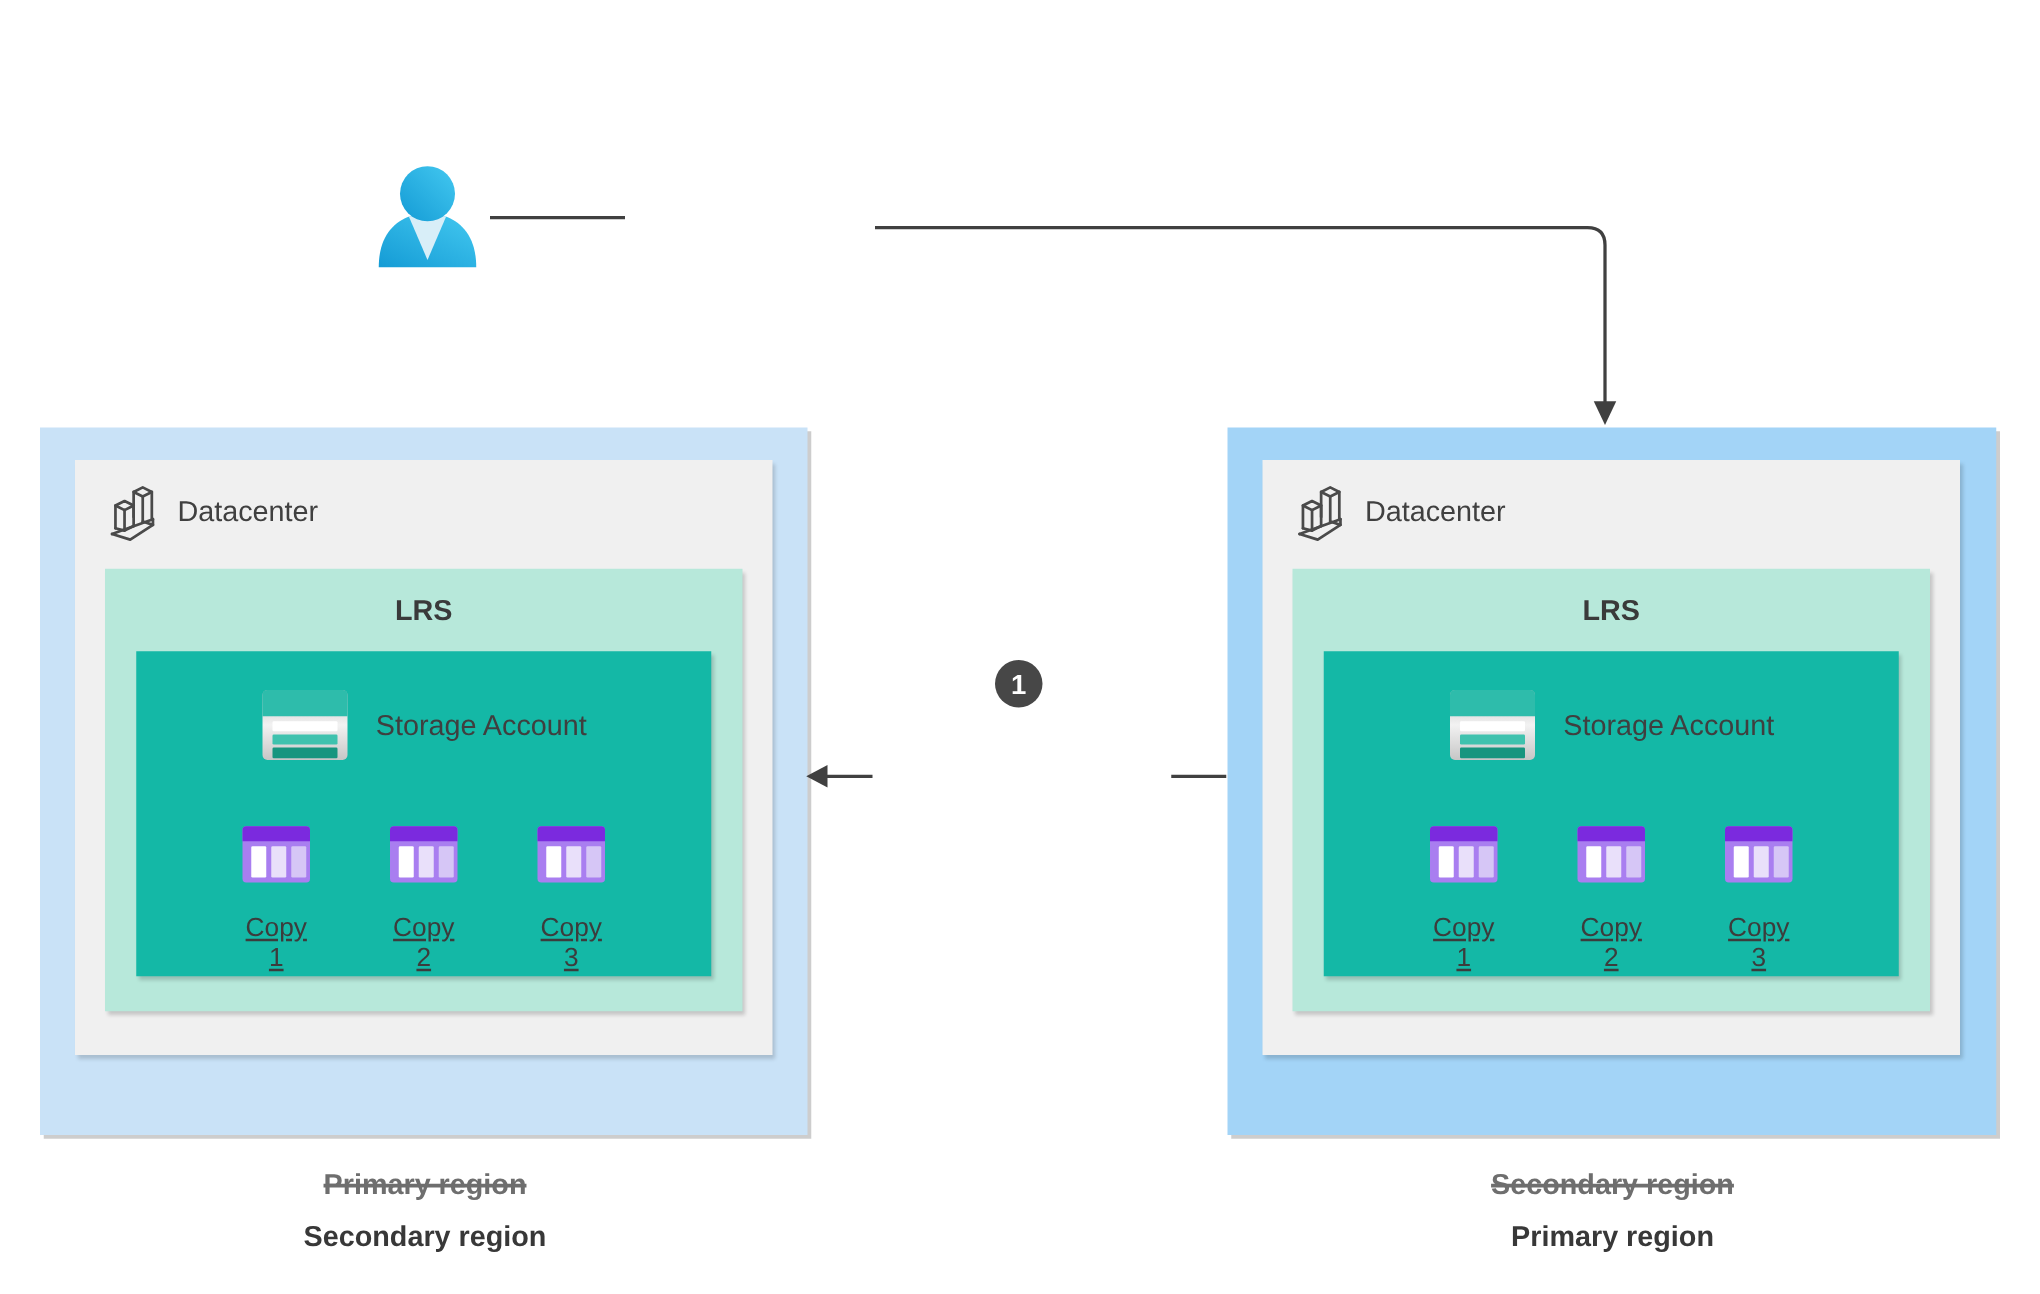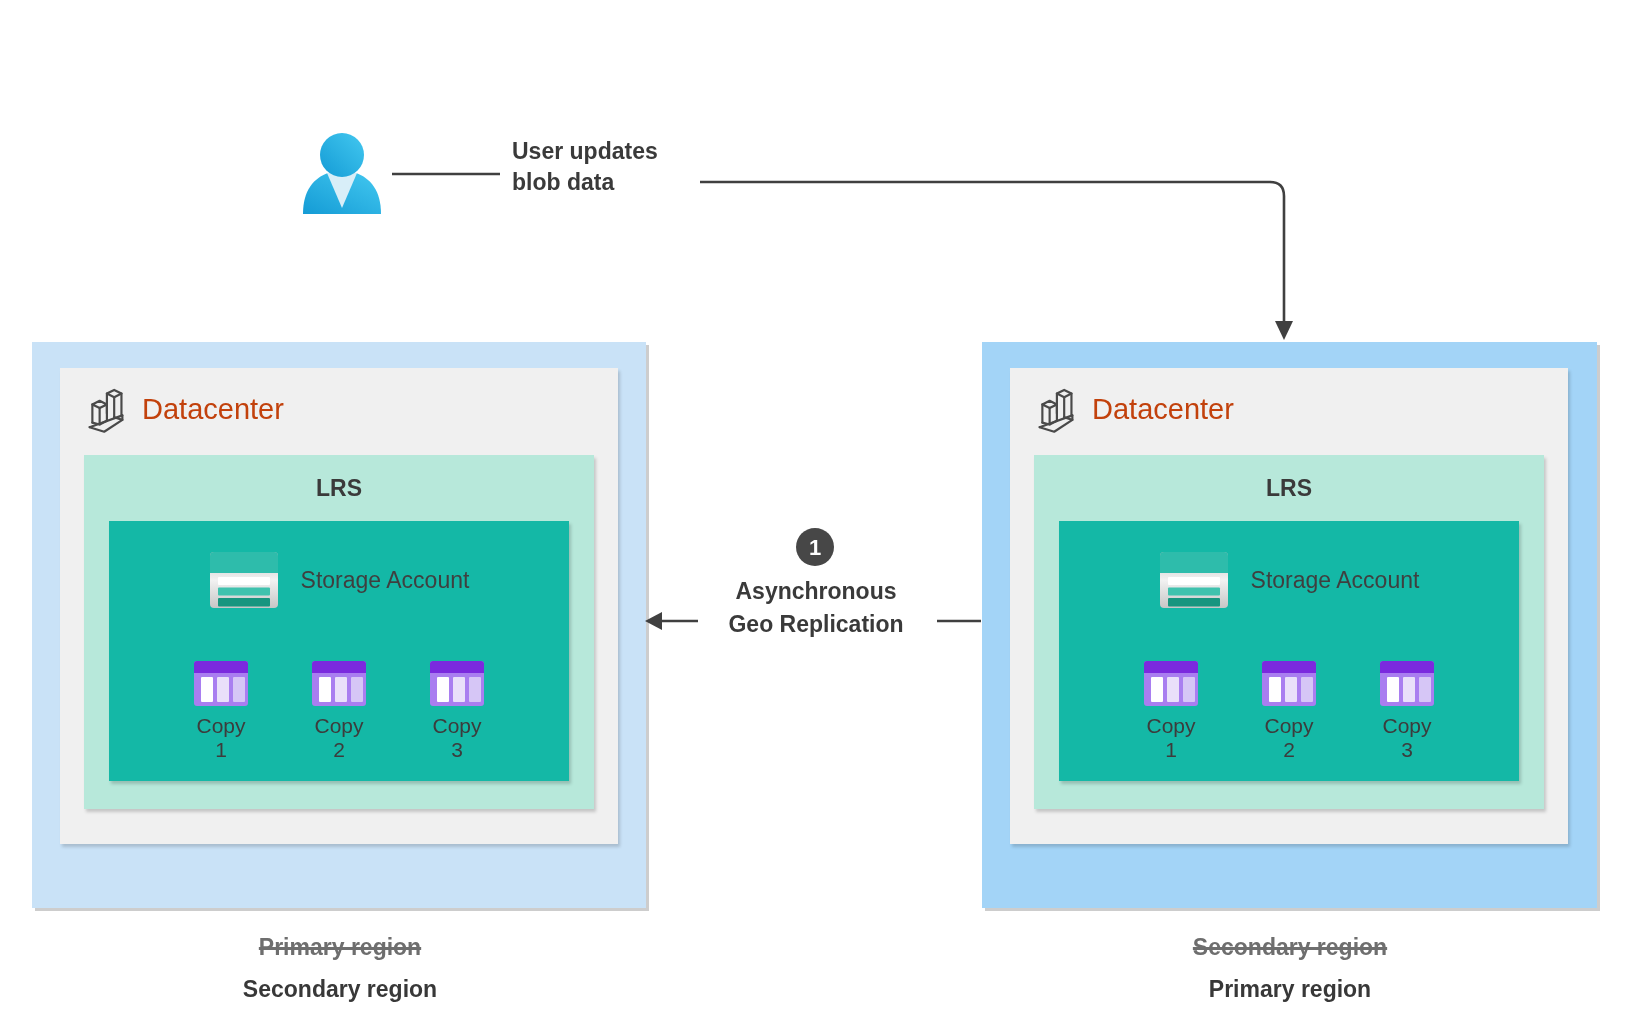--- a/index.html
+++ b/index.html
@@ -15,34 +15,34 @@
   .user-figure{position:absolute;left:300px;top:130px;width:84px;height:84px;z-index:4;}
 
   
   .region{position:absolute;top:342px;height:566px;z-index:2;}
   .region.left{left:32px;width:614px;background:#c9e2f7;box-shadow:3px 3px 0 rgba(145,145,145,.45);}
   .region.right{left:982px;width:615px;background:#a3d4f7;box-shadow:3px 3px 0 rgba(145,145,145,.45);}
 
   .dc{position:absolute;left:28px;top:26px;width:558px;height:476px;background:#f0f0f0;
       box-shadow:2px 3px 3px rgba(0,0,0,.16);}
   .dc-header{position:absolute;left:26px;top:16px;display:flex;align-items:center;gap:16px;}
-  .dc-label{font-size:29px;color:#c2410c;}
+  .dc-label{font-size:23px;color:#404040;}
 
   .lrs{position:absolute;left:24px;top:87px;width:510px;height:354px;background:#b7e8da;
        box-shadow:2px 3px 3px rgba(0,0,0,.18);}
   .lrs-label{height:64px;line-height:66px;text-align:center;font-size:23px;color:#3a3a3a;font-weight:bold;}
 
   .panel{position:absolute;left:25px;top:66px;width:460px;height:260px;background:#14b8a6;
          box-shadow:2px 3px 3px rgba(0,0,0,.18);}
   .sa-row{position:absolute;left:0;right:0;top:30px;display:flex;justify-content:center;
           align-items:center;gap:22px;}
   .sa-label{font-size:23px;color:#3f3f3f;}
   .copies{position:absolute;left:0;right:0;top:139px;display:flex;justify-content:center;gap:56px;}
   .copy{width:62px;text-align:center;}
-  .copy-label{margin-top:3px;font-size:21px;color:#3c3c3c;}
+  .copy-label{margin-top:19px;font-size:21px;color:#3c3c3c;text-decoration:underline;}
 
   
   .step-badge{position:absolute;left:796px;top:528px;width:38px;height:38px;border-radius:50%;
               background:#474747;color:#ffffff;font-size:22px;font-weight:700;text-align:center;
               line-height:39px;z-index:7;}
   .repl-label{position:absolute;left:816px;top:575px;transform:translateX(-50%);text-align:center;
               font-size:23px;font-weight:700;line-height:33px;color:#3a3a3a;z-index:7;white-space:nowrap;}
 
   
   .role{position:absolute;transform:translateX(-50%);white-space:nowrap;font-size:23px;font-weight:700;z-index:4;}
@@ -70,24 +70,20 @@
       <linearGradient id="pg" x1="1" y1="0" x2="0" y2="1">
         <stop offset="0" stop-color="#43c8f0"></stop>
           <stop offset="1" stop-color="#149bd5"></stop>
       </linearGradient>
     </defs>
     <path d="M3 84 C3 60 14 48 28 43 L56 43 C70 48 81 60 81 84 Z" fill="url(#pg)"></path>
     <path d="M27 43 L57 43 L42 78 Z" fill="#d8eef8"></path>
     <circle cx="42" cy="25" r="22" fill="url(#pg)"></circle>
   </svg>
 
-  <div class="user-note">
-    <div>User updates</div>
-    <div>blob data</div>
-  </div>
 
   <div class="region left">
     <div class="dc">
       <div class="dc-header">
         <svg width="40" height="50" viewBox="0 0 44 52" fill="none" stroke="#4a4a4a" stroke-width="2.4" stroke-linejoin="round" stroke-linecap="round">
           <path d="M23 9 L31 5 L39 9 L31 13 Z"></path>
           <path d="M23 9 V31"></path>
             <path d="M39 9 V33"></path>
             <path d="M31 13 V35"></path>
           <path d="M7 21 L15 17 L23 21 L15 25 Z"></path>
@@ -228,23 +224,19 @@
               </svg>
               <div class="copy-label">Copy 3</div>
             </div>
           </div>
         </div>
       </div>
     </div>
   </div>
 
   <div class="step-badge">1</div>
-  <div class="repl-label">
-    <div>Asynchronous</div>
-    <div>Geo Replication</div>
-  </div>
 
   <div class="role struck l1 left-col">Primary region</div>
   <div class="role current l2 left-col">Secondary region</div>
   <div class="role struck l1 right-col">Secondary region</div>
   <div class="role current l2 right-col">Primary region</div>
 
 </div>
 
 </body></html>

